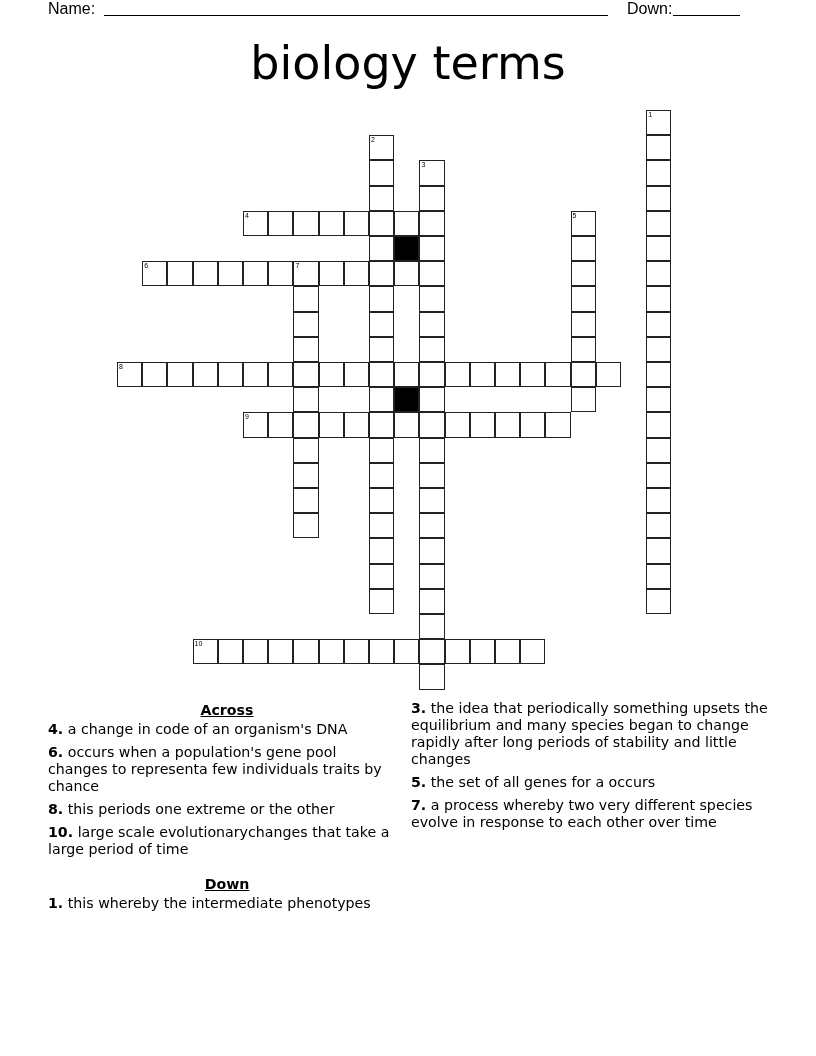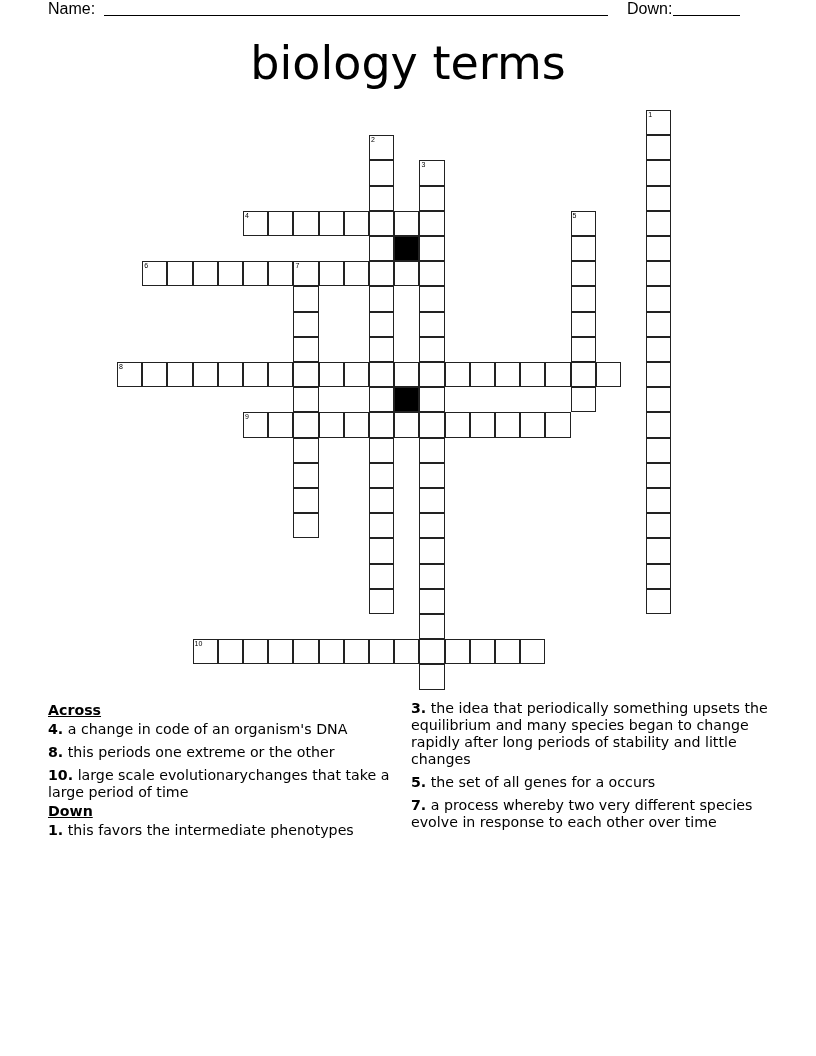--- a/index.html
+++ b/index.html
@@ -24,21 +24,21 @@
   .cell.black { background: #000; }
   .cell .num {
     position: absolute; left: 1px; top: 0px; font-family: "Liberation Sans", sans-serif;
     font-size: 7px; line-height: 8px; color: #000;
   }
   .clues {
     position: absolute; top: 700px; font-family: "DejaVu Sans", sans-serif; font-size: 14.2px; line-height: 17px;
   }
   .clues.left { left: 48px; width: 350px; }
   .clues.right { left: 411px; width: 370px; }
-  .clue-heading { text-decoration: underline; font-weight: bold; margin: 2px 0 2px 0; }
+  .clue-heading { text-decoration: underline; font-weight: bold; margin: 2px 0 2px 8px; text-align: center; }
   .clue { margin: 0 0 6px 0; }
   .clue .clue-num { font-weight: bold; }
 </style>
 </head>
 <body>
 
 <div class="header-line">
   <span class="name-label">Name:</span>
   <span class="name-blank"></span>
   <span class="date-label">Down:</span>
@@ -201,23 +201,24 @@
     <div class="cell" style="left: 469.8px; top: 639.2px;"></div>
     <div class="cell" style="left: 495px; top: 639.2px;"></div>
     <div class="cell" style="left: 520.2px; top: 639.2px;"></div>
     <div class="cell black" style="left: 394.2px; top: 236px;"></div>
     <div class="cell black" style="left: 394.2px; top: 387.2px;"></div>
   </div>
 
 <div class="clues left">
   <div class="clue-heading">Across</div>
   <div class="clue"><span class="clue-num">4.</span><span> a change in code of an organism's DNA</span></div>
+  <div class="clue"><span class="clue-num">6.</span><span> occurs when a population's gene pool changes to representa few individuals traits by chance</span></div>
   <div class="clue"><span class="clue-num">8.</span><span> this periods one extreme or the other</span></div>
-  <div class="clue" style="margin-bottom:2px"><span class="clue-num">10.</span><span> large scale evolutionarychanges that take a large period of time</span></div>
+  <div class="clue" style="margin-bottom:18px"><span class="clue-num">10.</span><span> large scale evolutionarychanges that take a large period of time</span></div>
   <div class="clue-heading">Down</div>
-  <div class="clue"><span class="clue-num">1.</span><span> this favors the intermediate phenotypes</span></div>
+  <div class="clue"><span class="clue-num">1.</span><span> this whereby the intermediate phenotypes</span></div>
 </div>
 
 <div class="clues right">
   <div class="clue"><span class="clue-num">3.</span><span> the idea that periodically something upsets the equilibrium and many species began to change rapidly after long periods of stability and little changes</span></div>
   <div class="clue"><span class="clue-num">5.</span><span> the set of all genes for a occurs</span></div>
   <div class="clue"><span class="clue-num">7.</span><span> a process whereby two very different species evolve in response to each other over time</span></div>
 </div>
 
 </body></html>

